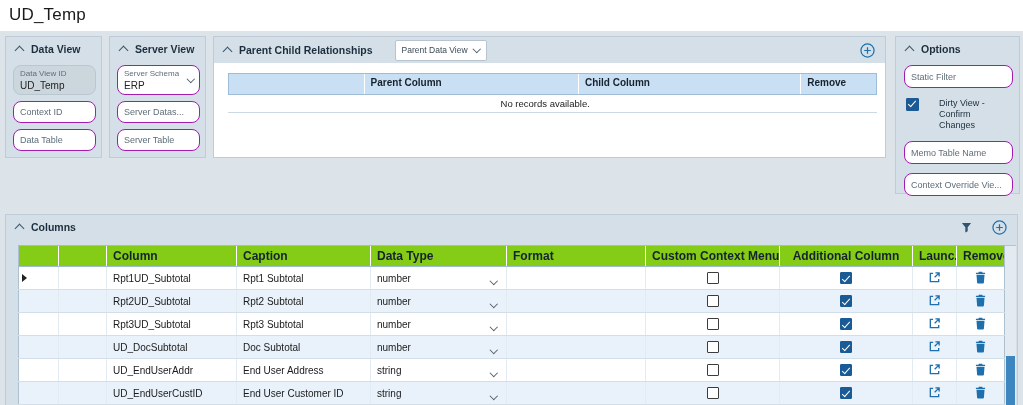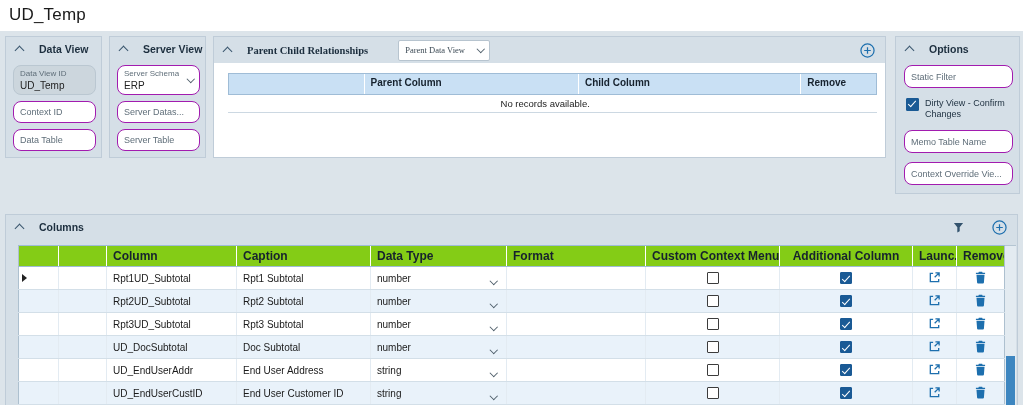--- a/index.html
+++ b/index.html
@@ -9,21 +9,21 @@
     background:#dce4ea;
     font-family:"Liberation Sans", sans-serif;
     color:#1b1b1b;
   }
   
   .topbar { position:absolute; left:0; top:0; width:1023px; height:31px; background:#ffffff; }
   .topbar .title { position:absolute; left:9px; top:5px; font-size:17px; font-weight:500; color:#1a1a1a; letter-spacing:.2px; }
 
   
   .panel { position:absolute; background:#d5dfe7; border:1px solid #bfccd8; }
-  .panel-header { height:24px; display:flex; align-items:center; padding:0 10px; gap:16px; }
+  .panel-header { height:24px; display:flex; align-items:center; padding:0 10px; gap:8px; }
   .panel-title { font-size:10.5px; font-weight:700; color:#1c2e3e; white-space:nowrap; }
   .chev-up { width:7px; height:7px; border-left:1.6px solid #3a566e; border-top:1.6px solid #3a566e; transform:rotate(45deg); margin-top:3px; flex:0 0 auto; }
   .chev-down { width:5.5px; height:5.5px; border-right:1.3px solid #4a5a66; border-bottom:1.3px solid #4a5a66; transform:rotate(45deg); margin-top:-2px; flex:0 0 auto; }
   .spacer { flex:1 1 auto; }
   .icon-btn { display:inline-flex; align-items:center; justify-content:center; flex:0 0 auto; cursor:pointer; }
 
   
   .field { background:#fff; border:1px solid #a21caf; border-radius:8px; width:83px; }
   .field.two { height:30px; padding:3px 6px; }
   .flabel { font-size:8px; line-height:10px; color:#5f6e79; white-space:nowrap; overflow:hidden; }
@@ -35,35 +35,35 @@
   .p-body { padding:4px 7px 0 7px; display:flex; flex-direction:column; gap:6px; }
 
   
   .p-dataview { left:5px;   top:36px; width:97px;  height:122px; }
   .p-server   { left:109px; top:36px; width:97px;  height:122px; }
   .p-pc       { left:213px; top:36px; width:673px; height:122px; }
   .p-options  { left:895px; top:36px; width:125px; height:158px; }
   .p-columns  { left:5px;   top:214px; width:1013px; height:202px; }
 
   
-  .pc-header { height:26px;font-family:Liberation Serif, serif; }
+  .pc-header { height:26px; }
   .pdv { width:92px; height:21px; margin-left:14px; display:flex; justify-content:space-between; align-items:center; padding:0 6px; font-size:8.5px; color:#3c4a55; background:#fff; border:1px solid #b7c4cf; border-radius:2px; }
   .pc-content { position:absolute; left:0; right:0; top:26px; bottom:0; background:#fff; }
   .pc-table { position:absolute; left:14px; top:10px; width:649px; }
   .pc-head { display:flex; border:1px solid #9fbcd6; }
   .pc-head .cell { background:#c9e0f4; font-size:10px; font-weight:700; color:#16222e; padding:3px 6px; height:20px; border-left:1px solid #fff; overflow:hidden; white-space:nowrap; }
   .pc-head .cell:first-child { border-left:none; }
   .pc-c0 { width:135px; } .pc-c1 { width:215px; } .pc-c2 { width:223px; } .pc-c3 { width:76px; }
   .pc-empty { font-size:9.5px; color:#222; padding:3px 0 3px 42%; border-bottom:1px solid #ccd8e2; background:#fff; white-space:nowrap; }
 
   
   .p-options .p-body { padding:4px 8px 0 8px; gap:9px; }
   .p-options .field { width:109px; }
   .p-options .field.ph { height:23px; }
-  .dirty-row { display:flex; gap:6px; align-items:flex-start; padding:1px 2px; }
+  .dirty-row { display:flex; gap:20px; align-items:flex-start; padding:1px 2px; }
   .dirty-label { font-size:9px; line-height:11px; color:#1c2e3e; }
 
   
   .cb { display:inline-block; width:12px; height:12px; border:1.5px solid #3c3c3c; background:#fff; border-radius:1px; position:relative; flex:0 0 auto; vertical-align:middle; }
   .cb.checked { background:#1a5a95; border-color:#1a5a95; }
   .cb.checked::after { content:""; position:absolute; left:3.2px; top:0.4px; width:3.4px; height:6.8px; border:solid #fff; border-width:0 1.6px 1.6px 0; transform:rotate(42deg); }
   .cb.big { width:13px; height:13px; }
 
   
   .cols-header { height:24px; }

